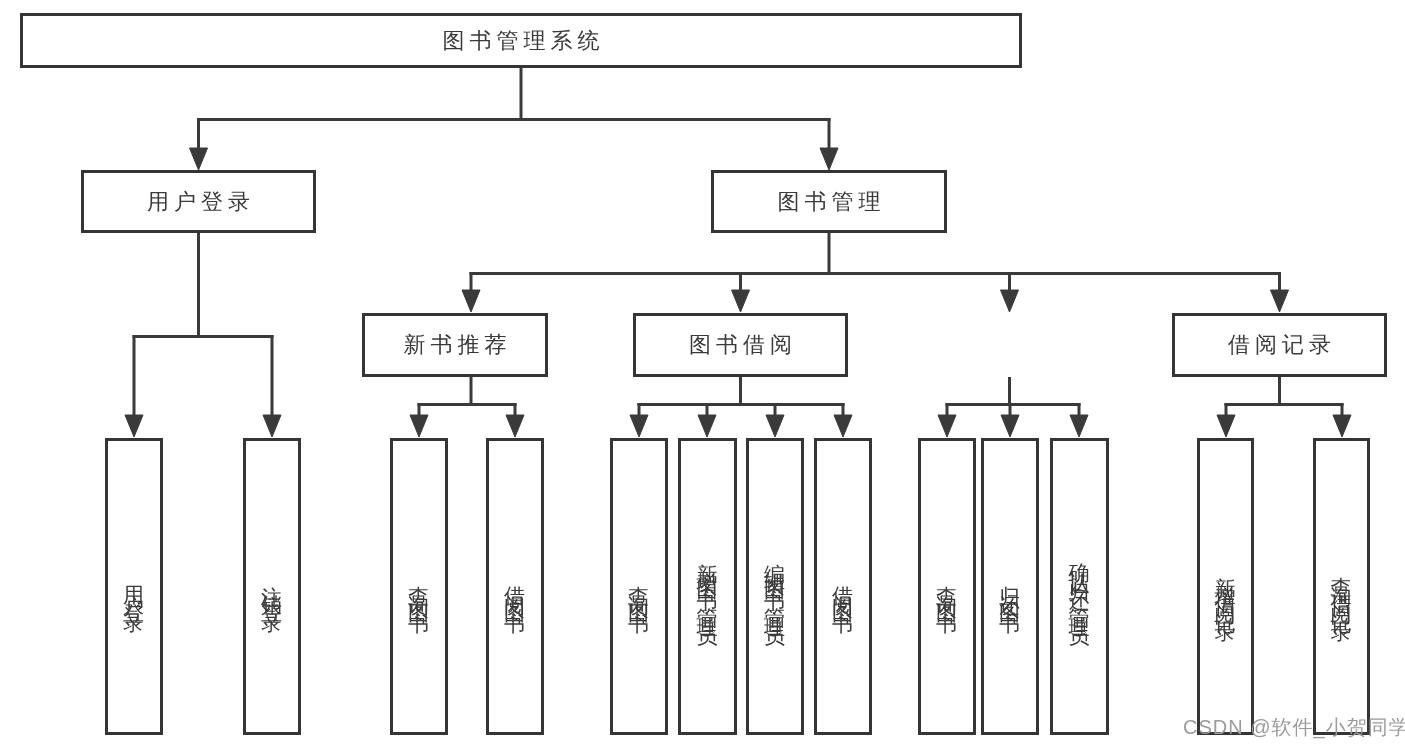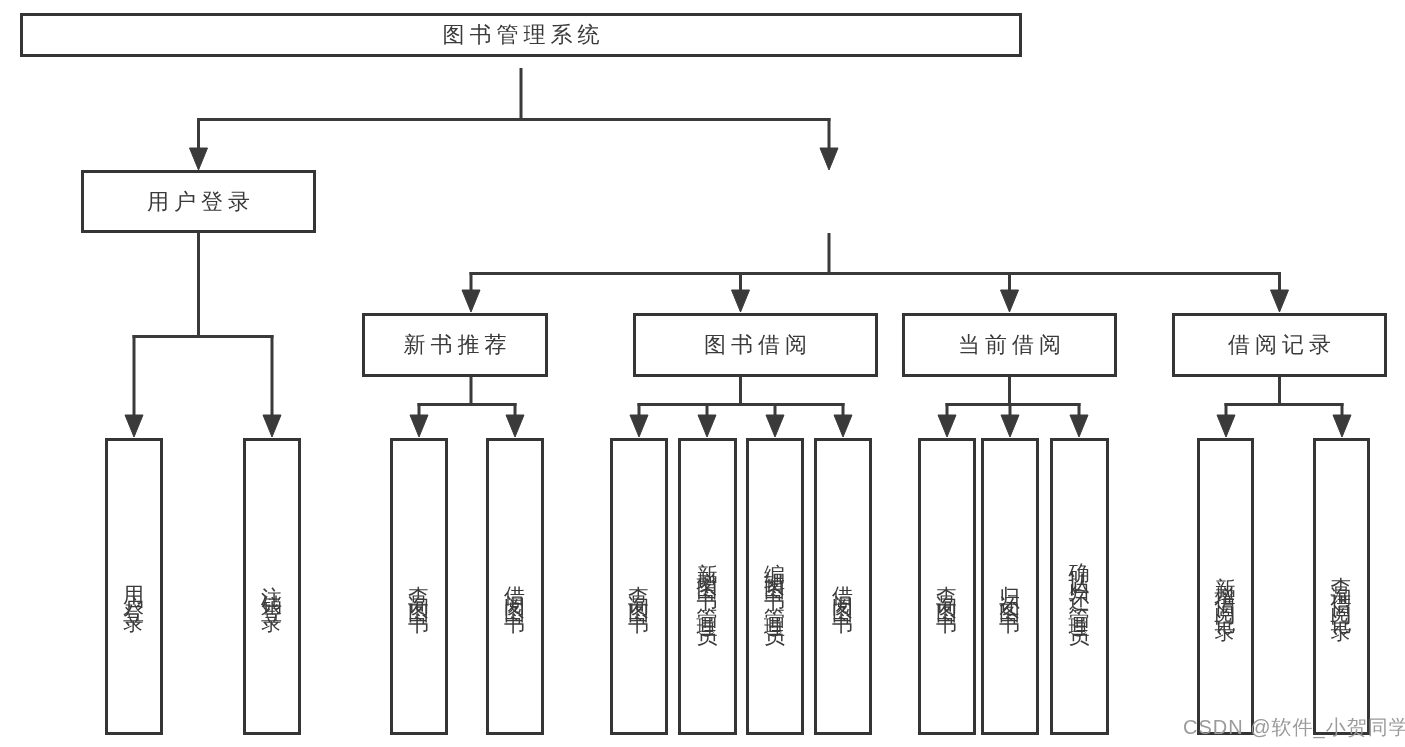--- a/index.html
+++ b/index.html
@@ -99,27 +99,27 @@
         <line x1="1279.5" y1="377" x2="1279.5" y2="406"></line>
         <line x1="1224.5" y1="404.5" x2="1343.5" y2="404.5"></line>
         <line x1="1226" y1="403" x2="1226" y2="419"></line>
         <polygon points="1217,415 1235,415 1226,437" stroke-width="1"></polygon>
         <line x1="1342" y1="403" x2="1342" y2="419"></line>
         <polygon points="1333,415 1351,415 1342,437" stroke-width="1"></polygon>
       </g>
     </g>
   </svg>
 
-  <div class="box h" style="left:20px;top:13px;width:1002px;height:44px">图书管理系统</div>
+  <div class="box h" style="left:20px;top:13px;width:1002px;height:55px">图书管理系统</div>
 
   <div class="box h" style="left:81px;top:170px;width:235px;height:63px">用户登录</div>
+  <div class="box h" style="left:711px;top:170px;width:236px;height:63px">图书管理</div>
 
   <div class="box h" style="left:362px;top:313px;width:186px;height:64px">新书推荐</div>
-  <div class="box h" style="left:633px;top:313px;width:245px;height:64px">图书借阅</div>
-  <div class="box h" style="left:902px;top:313px;width:215px;height:64px">当前借阅</div>
+  <div class="box h" style="left:633px;top:313px;width:215px;height:64px">图书借阅</div>
   <div class="box h" style="left:1172px;top:313px;width:215px;height:64px">借阅记录</div>
 
   <div class="box v" style="left:105px;top:438px;width:58px;height:297px">用户登录</div>
   <div class="box v" style="left:243px;top:438px;width:58px;height:297px">注销登录</div>
 
   <div class="box v" style="left:390px;top:438px;width:58px;height:297px">查询图书</div>
   <div class="box v" style="left:486px;top:438px;width:58px;height:297px">借阅图书</div>
 
   <div class="box v" style="left:610px;top:438px;width:58px;height:297px">查询图书</div>
   <div class="box v" style="left:678px;top:438px;width:59px;height:297px">新增图书（管理员）</div>

